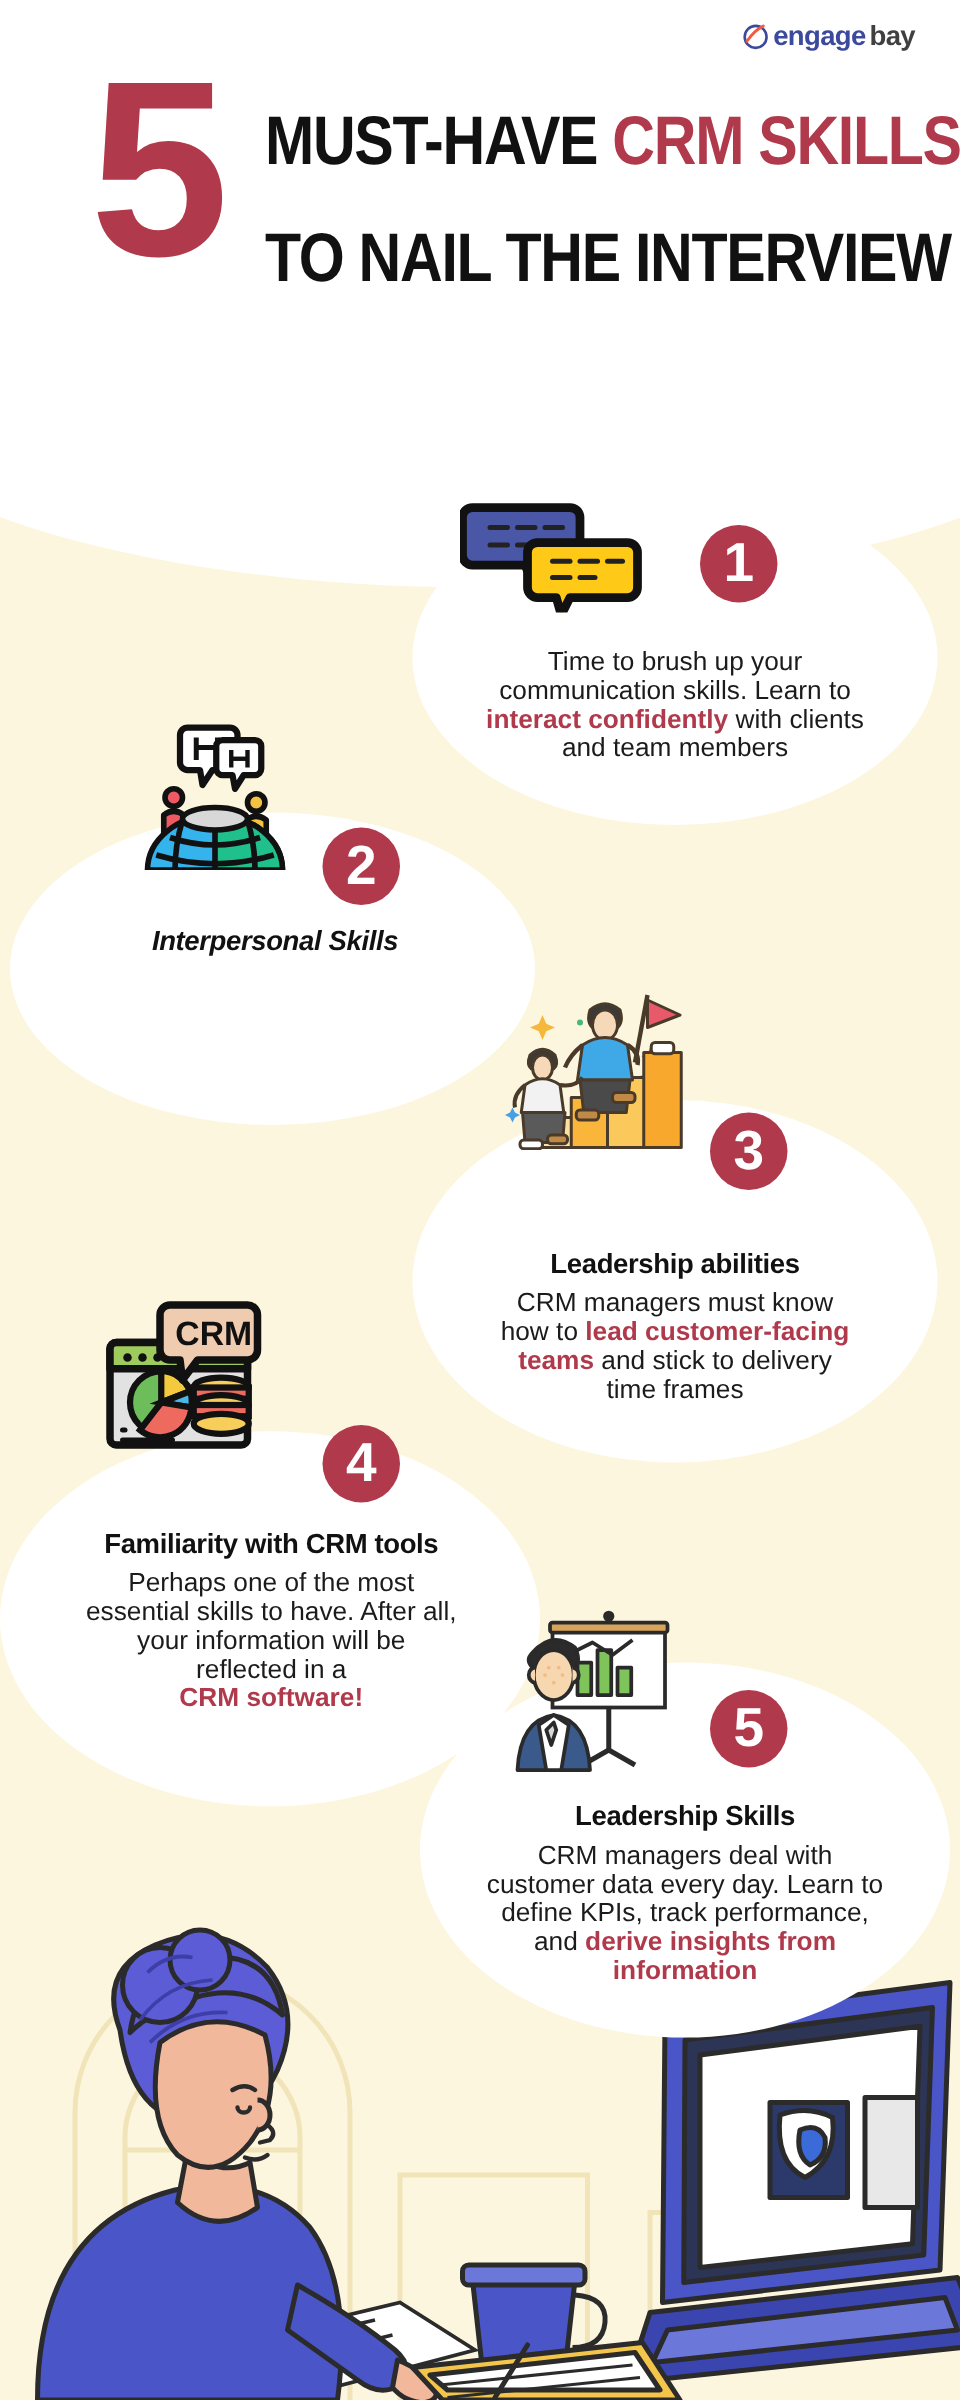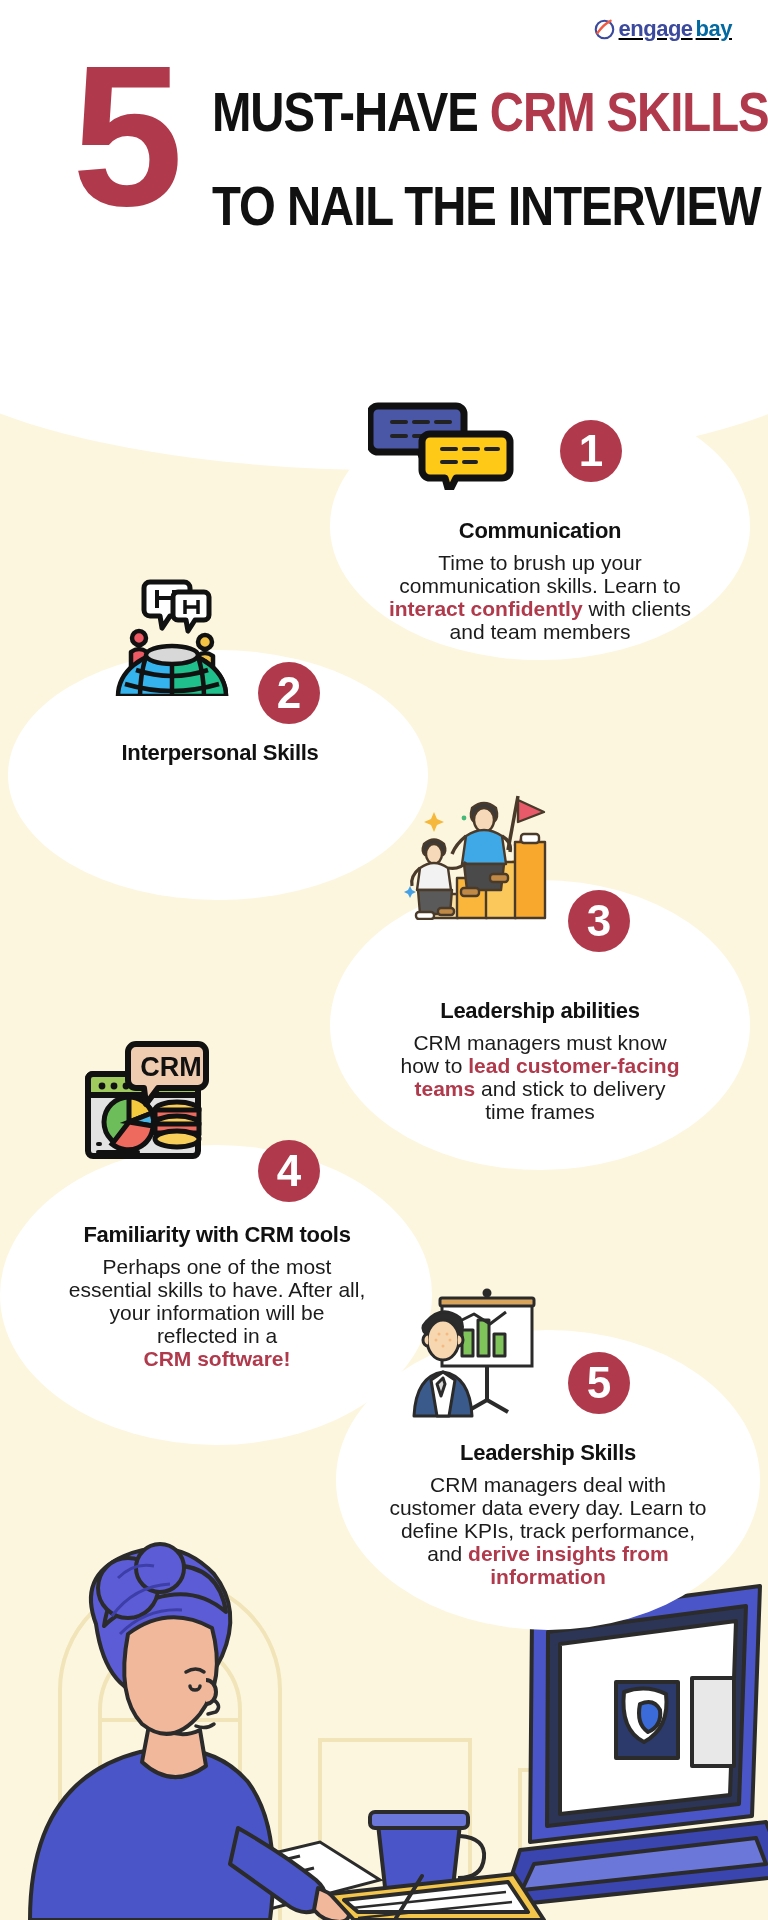--- a/index.html
+++ b/index.html
@@ -18,25 +18,25 @@
   }
   .top-white-curve {
     position:absolute; left:-120px; top:150px; width:1010px; height:320px;
     background:#FFFFFF; border-radius:50%; z-index:1;
   }
 
   
   .logo {
     position:absolute; right:36px; top:16px; z-index:30;
     display:flex; align-items:center; gap:3px;
-    font-size:22px; font-weight:bold; letter-spacing:-.5px;text-decoration:underline;
+    font-size:22px; font-weight:bold; letter-spacing:-.5px;
   }
   .logo-mark { width:21px; height:21px; position:relative; margin-right:1px; }
   .logo-engage { color:#3C4A9E; }
-  .logo-bay { color:#0369a1; }
+  .logo-bay { color:#404040; }
 
   
   .hero { position:absolute; left:0; top:0; width:768px; height:270px; z-index:20; }
   .big5 {
     position:absolute; left:72px; top:52px;
     font-family:"Liberation Sans Narrow","Liberation Sans", sans-serif;
     font-size:200px; line-height:168px; font-weight:bold;
     color:#B03A4C; letter-spacing:-6px;
   }
   .hl {
@@ -129,21 +129,20 @@
           <line x1="118" y1="51" x2="130" y2="51"></line>
         <line x1="74" y1="64" x2="88" y2="64"></line>
           <line x1="96" y1="64" x2="108" y2="64"></line>
       </g>
     </svg>
   </div>
 
   <div class="badge" style="left:560px; top:420px;">1</div>
 
   <div class="card-text" style="left:350px; top:518px; width:380px;">
-    <div class="card-title">Communication</div>
     <div class="card-body">
       <span>Time to brush up your</span><br>
       <span>communication skills. Learn to</span><br>
       <span class="red">interact confidently</span><span> with clients</span><br>
       <span>and team members</span>
     </div>
   </div>
 </div>
 
 <div class="card">
@@ -182,21 +181,21 @@
         <path d="M24 94 q36 12 72 0" fill="none"></path>
         <path d="M13 108 q47 14 94 0" fill="none"></path>
         <path d="M34 80 q-6 20 -6 40" fill="none"></path>
         <path d="M86 80 q6 20 6 40" fill="none"></path>
       </g>
     </svg>
   </div>
 
   <div class="badge" style="left:258px; top:662px;">2</div>
 
-  <div class="card-text" style="left:20px; top:740px; width:400px;">
+  <div class="card-text" style="left:20px; top:740px; width:400px;font-style:italic;">
     <div class="card-title">Interpersonal Skills</div>
   </div>
 </div>
 
 <div class="card">
   <div class="bubble" style="left:330px; top:880px; width:420px; height:290px;"></div>
 
   <div class="icon-box" style="left:398px; top:790px; width:160px; height:130px;">
     <svg width="160" height="130" viewBox="0 0 160 130">
 

